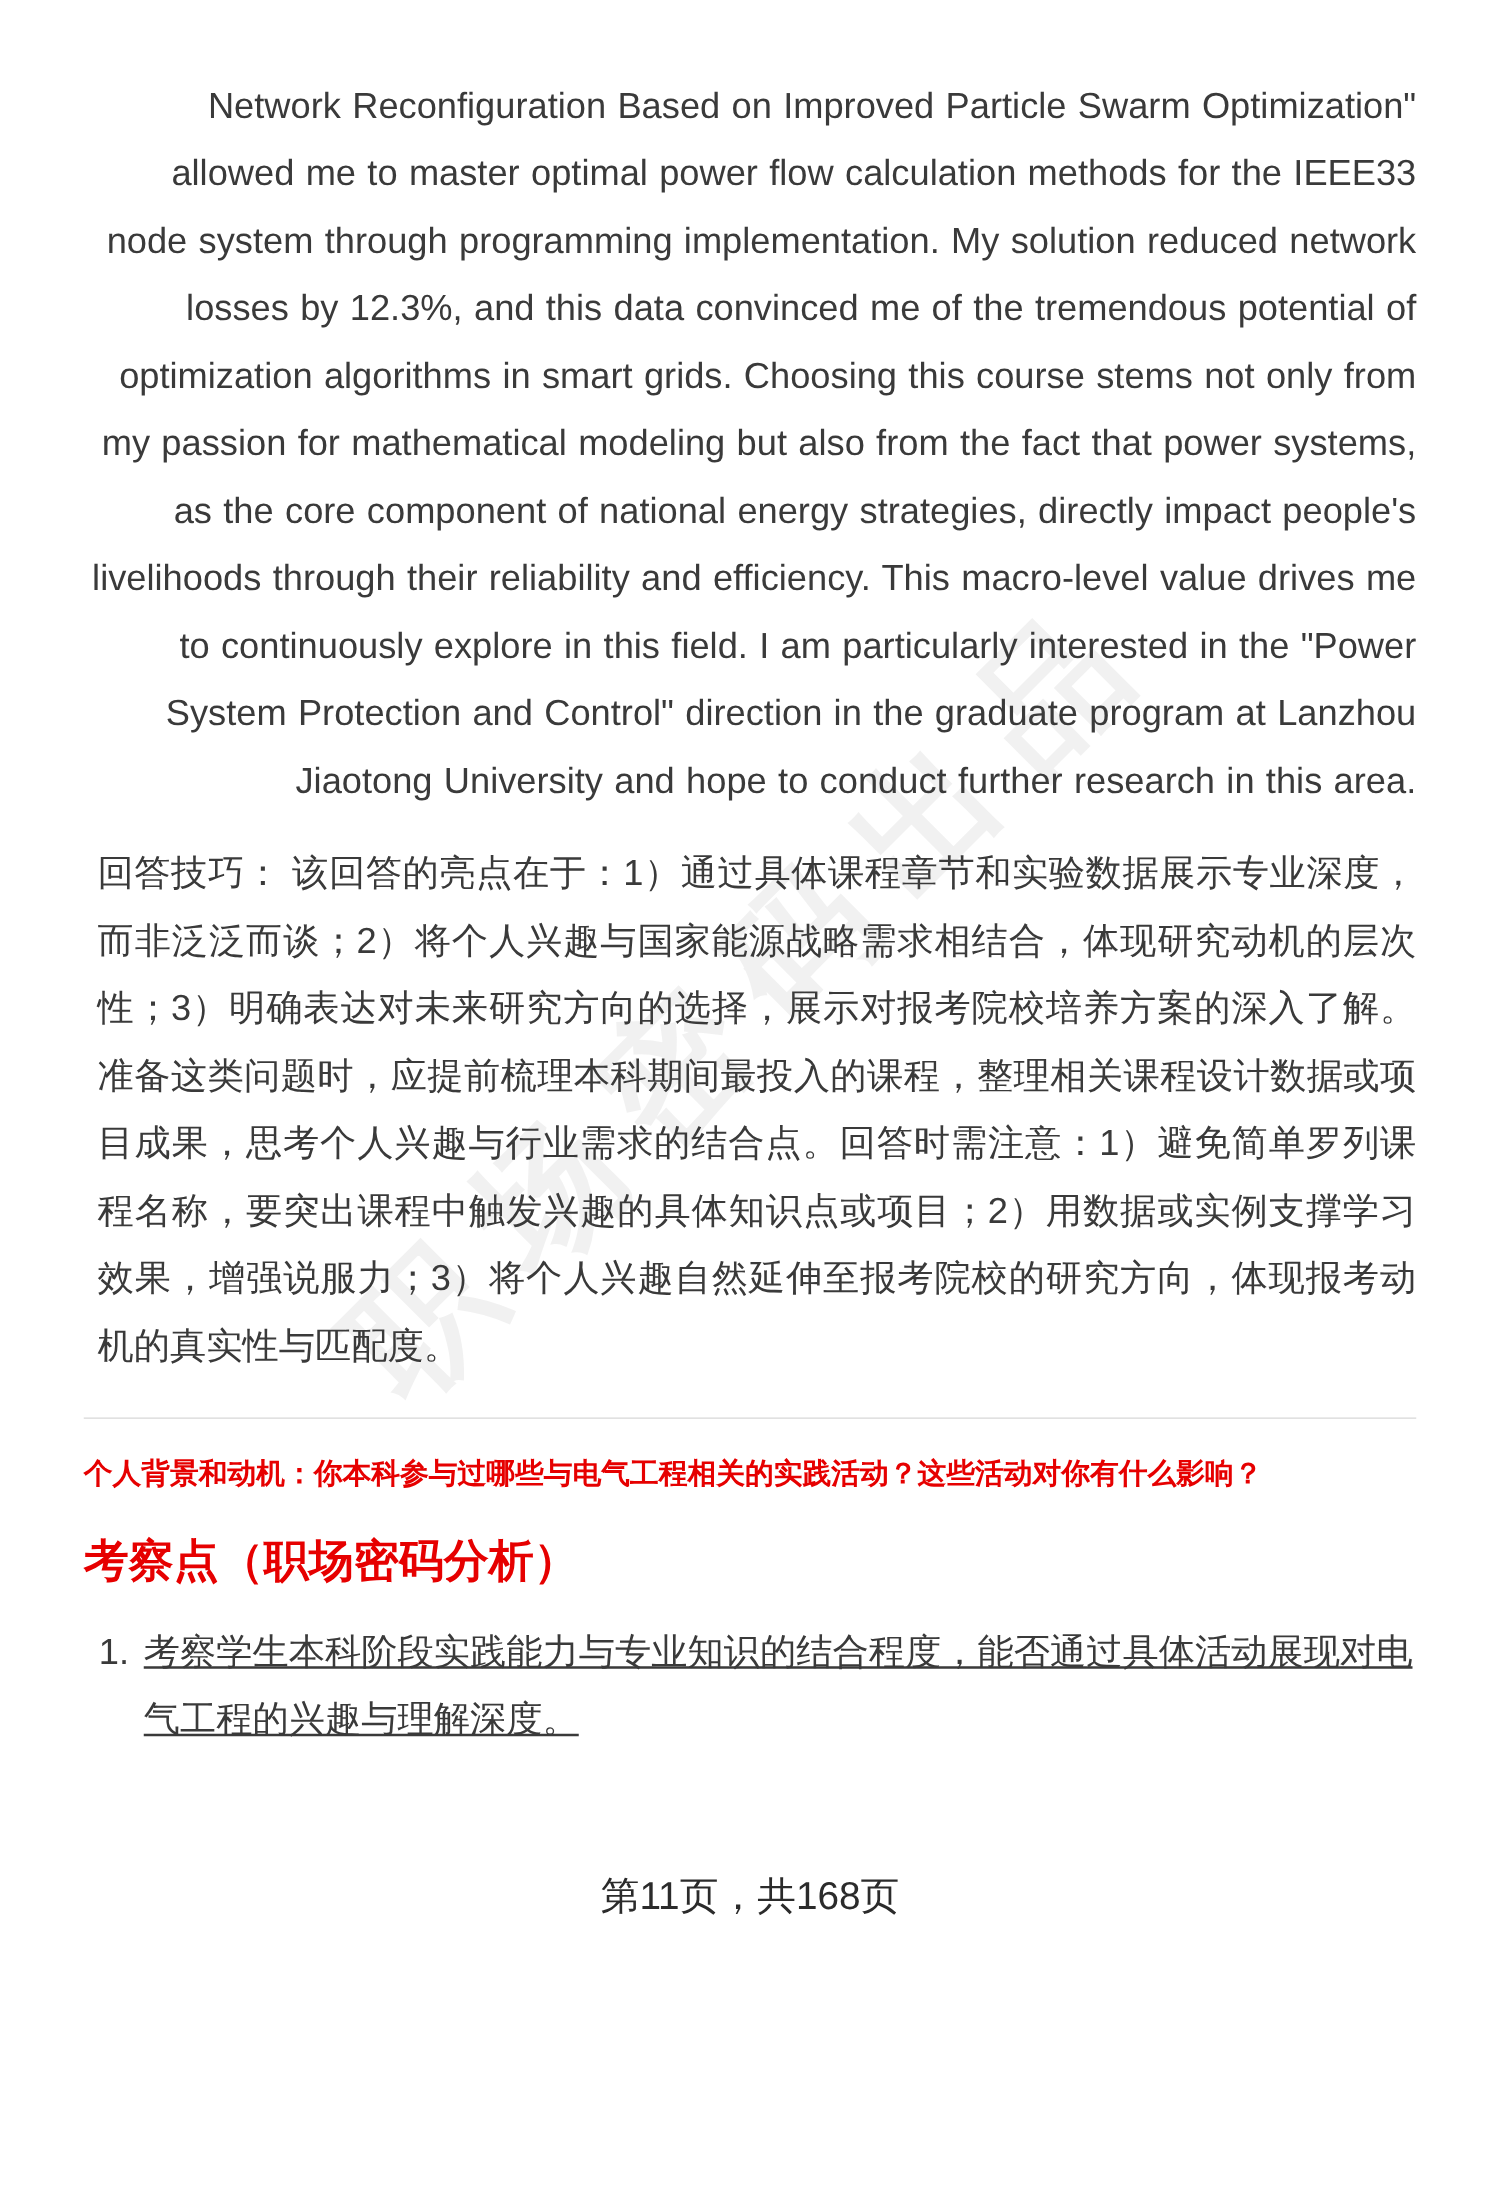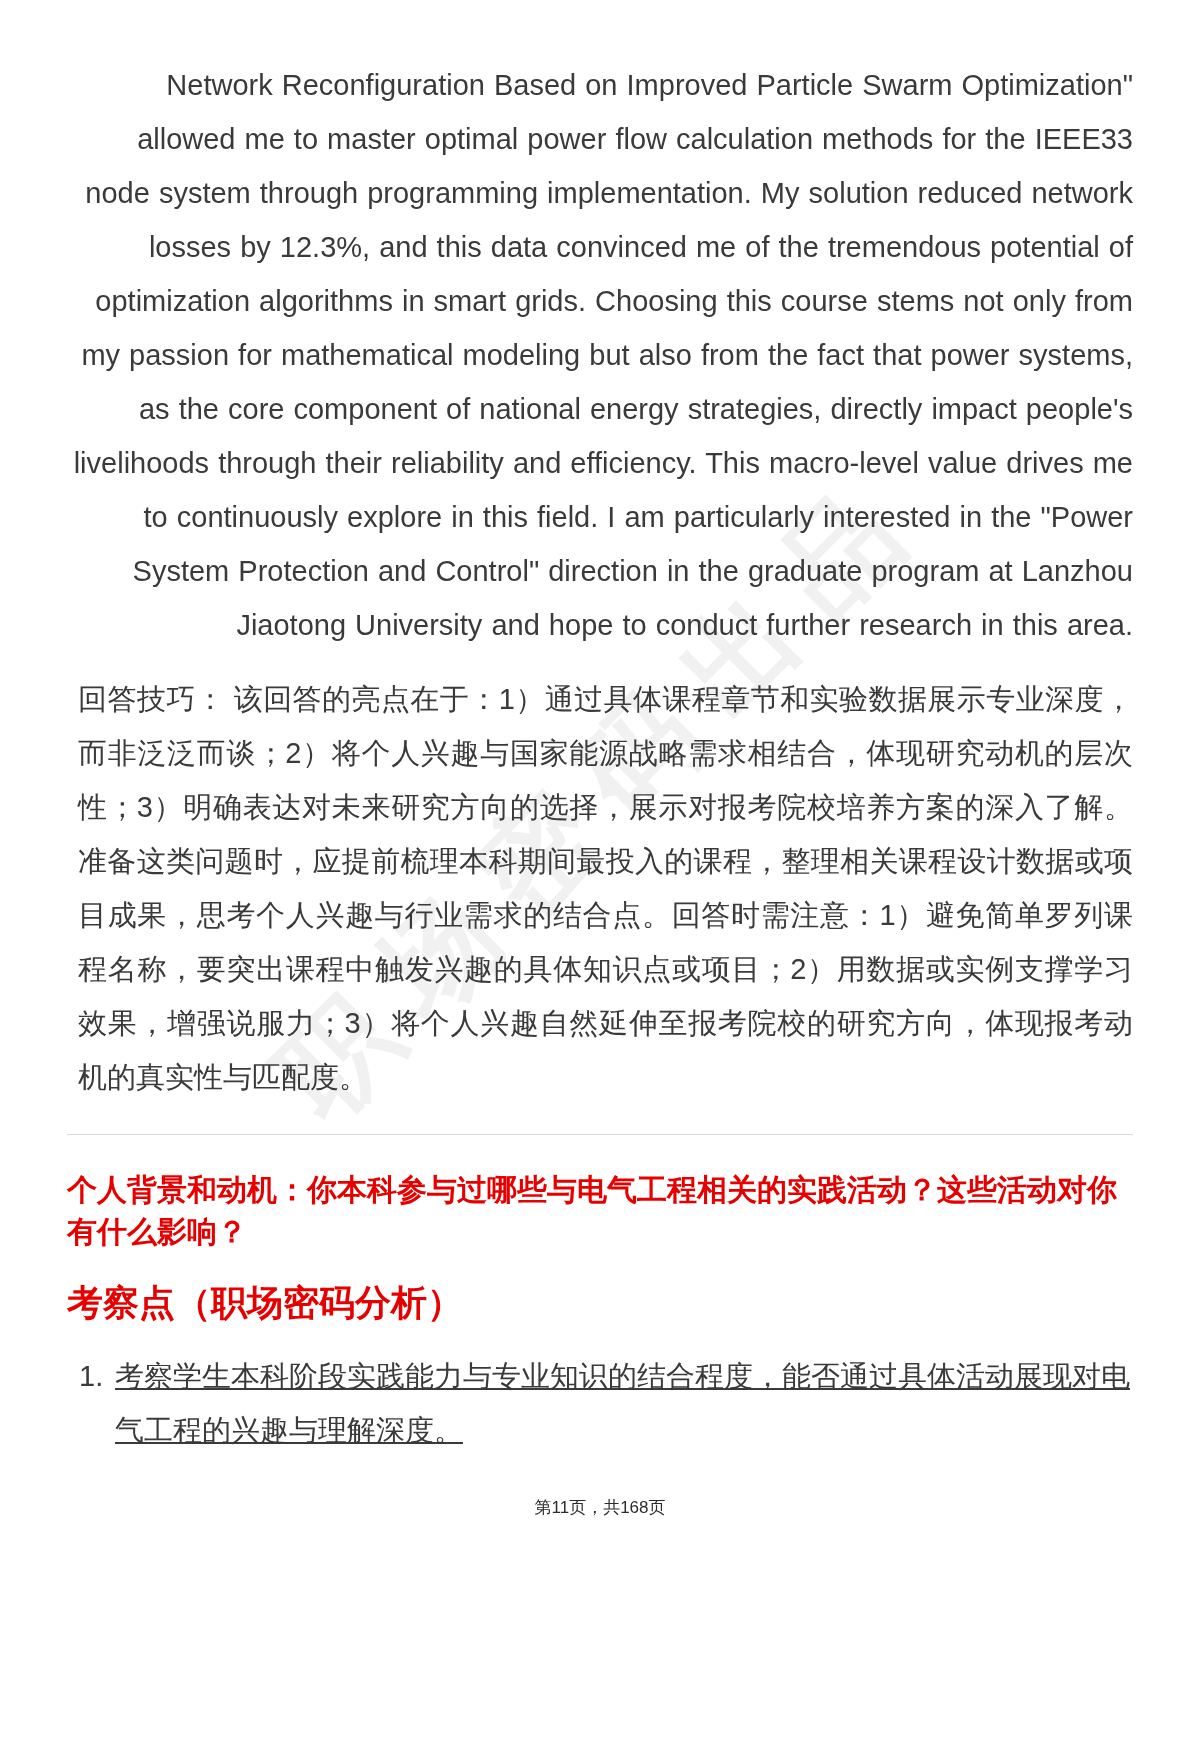--- a/index.html
+++ b/index.html
@@ -45,23 +45,23 @@
     text-align: justify;
     margin-left: 11px;
   }
   .divider {
     border: none;
     border-top: 1px solid #d8d8d8;
     margin: 30px 0 0 0;
     width: 100%;
   }
   .heading-question {
-    margin-top: 34px;
+    margin-top: 22px;
     color: #e60000;
-    font-size: 30px;
+    font-size: 23px;
     font-weight: bold;
     line-height: 42px;
   }
   .heading-analysis {
     margin-top: 30px;
     color: #e60000;
     font-size: 36px;
     font-weight: bold;
     line-height: 40px;
   }
@@ -82,21 +82,21 @@
   .list-text {
     flex: 1;
     text-decoration: underline;
   }
   .page-footer {
     position: absolute;
     top: 1496px;
     left: 0;
     width: 100%;
     text-align: center;
-    font-size: 17px;
+    font-size: 31px;
     color: #2b2b2b;
     z-index: 1;
   }
 </style>
 </head>
 <body>
 
 <div class="page">
 
   <div class="watermark">职场密码出品</div>

